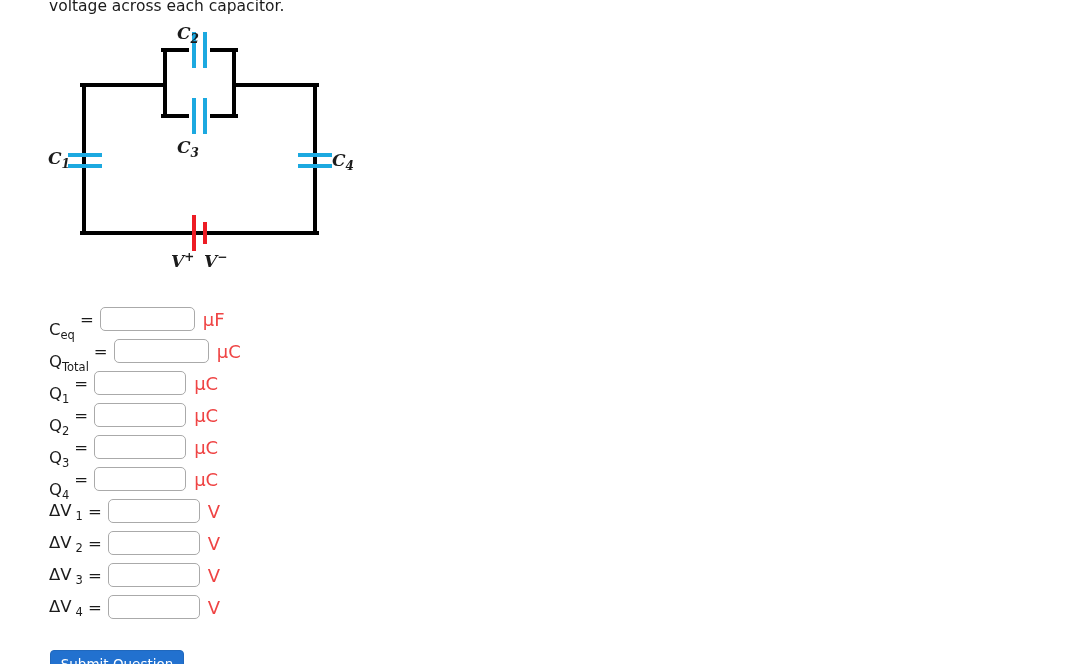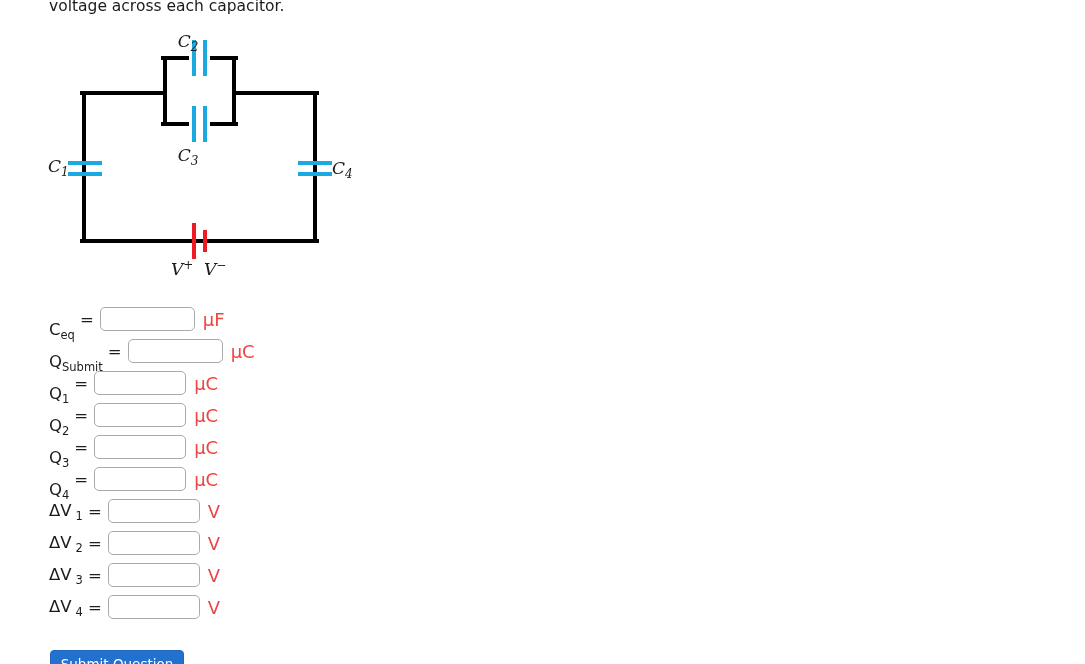--- a/index.html
+++ b/index.html
@@ -25,23 +25,24 @@
     font-size: 15.5px;
     line-height: 20px;
     color: #1b1b1b;
     white-space: nowrap;
   }
 
   
   .circuit-wrap {
     position: absolute;
     left: 0px;
-    top: 14px;
+    top: 6px;
     width: 420px;
     height: 275px;
+    font-weight: bold;
   }
   .circuit-svg { display: block; }
 
   
   .answer-form {
     position: absolute;
     left: 49px;
     top: 303px;
     width: 420px;
   }
@@ -198,21 +199,21 @@
         <span>C</span>
         <span class="sub">eq</span>
       </span>
       <span class="eq-sign">=</span>
       <input type="text" class="ans-input w-95" style="">
       <span class="ans-unit">μF</span>
     </div>
     <div class="ans-row">
       <span class="ans-label">
         <span>Q</span>
-        <span class="sub">Submit</span>
+        <span class="sub">Total</span>
       </span>
       <span class="eq-sign">=</span>
       <input type="text" class="ans-input w-95" style="">
       <span class="ans-unit">μC</span>
     </div>
     <div class="ans-row">
       <span class="ans-label">
         <span>Q</span>
         <span class="sub">1</span>
       </span>

